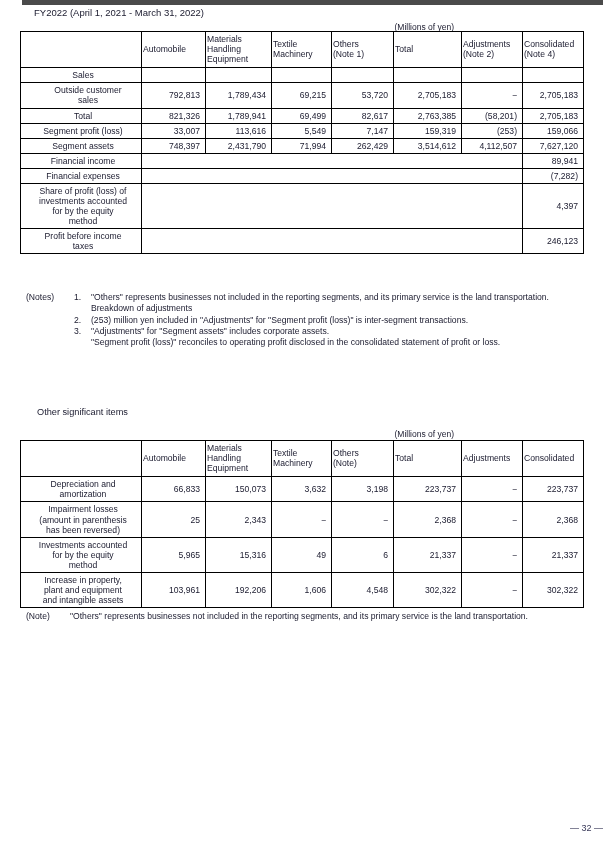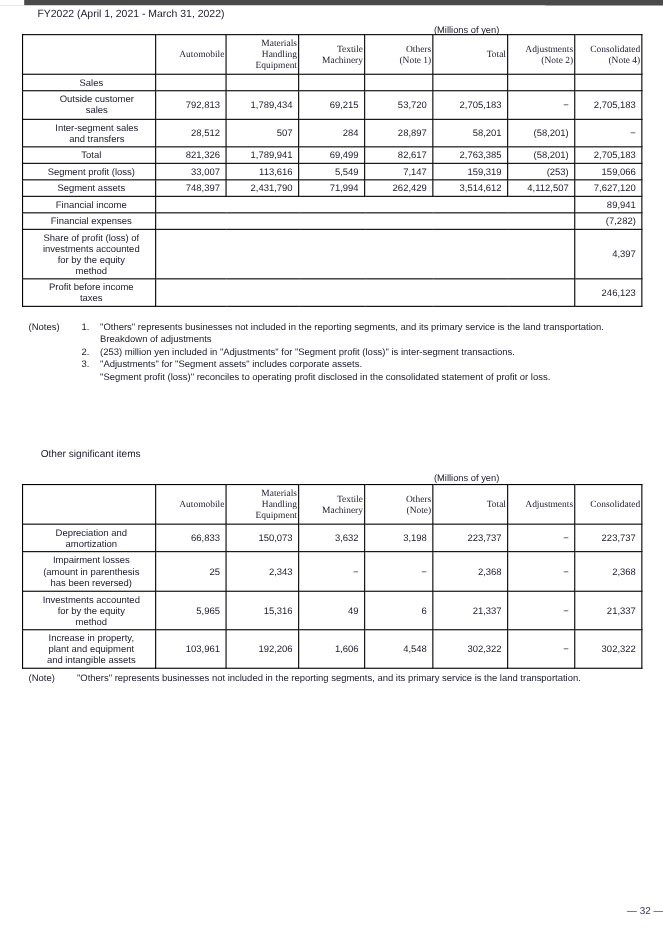--- a/index.html
+++ b/index.html
@@ -57,25 +57,24 @@
     table-layout: fixed;
     font-size: 8.6px;
   }
   table.seg td, table.seg th {
     border: 1px solid #000000;
     padding: 0;
     vertical-align: middle;
     font-weight: normal;
   }
   .hd {
-    text-align: right;
+    text-align: left;
     line-height: 1.14;
     padding: 3px 1px !important;
     font-size: 8.6px;
-    font-family: Liberation Serif, serif;
   }
   .lbl {
     text-align: center;
     padding: 2px 0 2px 4px !important;
     line-height: 1.17;
   }
   .lbl.indent {
     padding-left: 14px !important;
   }
   .num {
@@ -242,33 +241,20 @@
         </td>
         <td class="num">792,813</td>
         <td class="num">1,789,434</td>
         <td class="num">69,215</td>
         <td class="num">53,720</td>
         <td class="num">2,705,183</td>
         <td class="num">−</td>
         <td class="num">2,705,183</td>
       </tr>
 
-      <tr>
-        <td class="lbl indent">
-          <div>Inter-segment sales</div>
-          <div>and transfers</div>
-        </td>
-        <td class="num">28,512</td>
-        <td class="num">507</td>
-        <td class="num">284</td>
-        <td class="num">28,897</td>
-        <td class="num">58,201</td>
-        <td class="num">(58,201)</td>
-        <td class="num">−</td>
-      </tr>
 
       <tr>
         <td class="lbl">Total</td>
         <td class="num">821,326</td>
         <td class="num">1,789,941</td>
         <td class="num">69,499</td>
         <td class="num">82,617</td>
         <td class="num">2,763,385</td>
         <td class="num">(58,201)</td>
         <td class="num">2,705,183</td>

